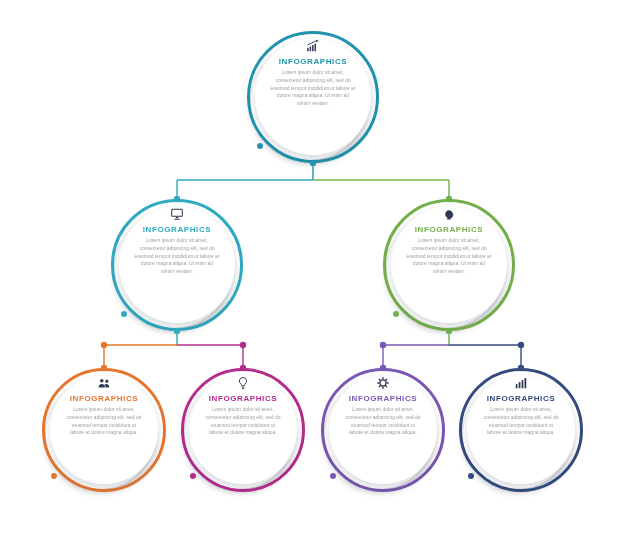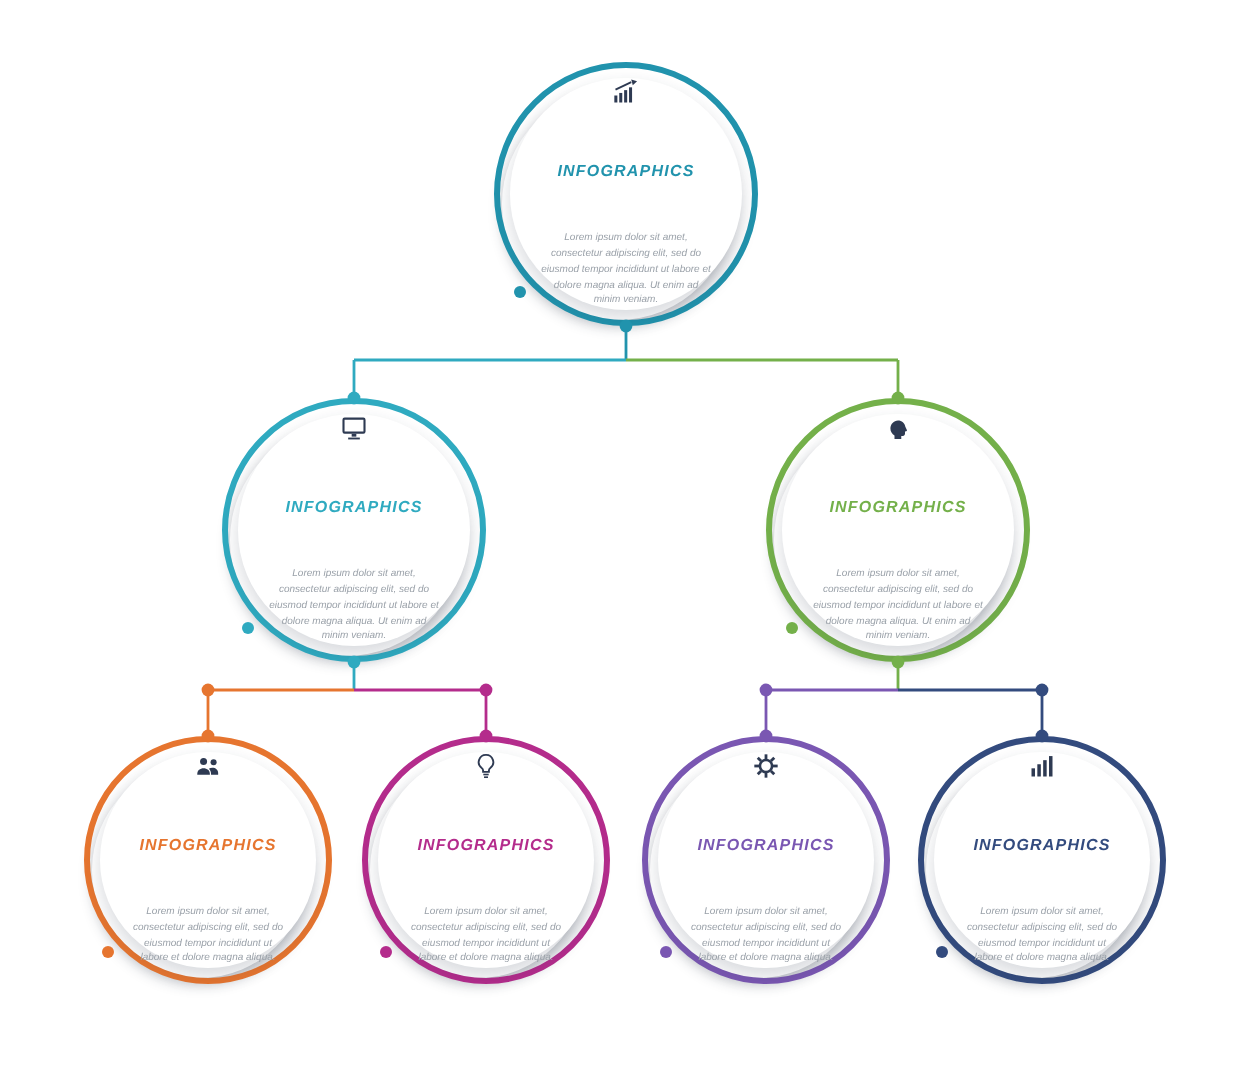--- a/index.html
+++ b/index.html
@@ -12,22 +12,22 @@
 
   .node { position:absolute; border-radius:50%; z-index:2; }
   .node.lg { width:132px; height:132px; }
   .node.sm { width:124px; height:124px; }
   .node .ring { position:absolute; inset:0; border:3px solid var(--c); border-radius:50%; display:block; }
   
   .node::before { content:""; position:absolute; inset:8px; border-radius:50%; background:#ffffff;
                   transform:translate(-4px,5px); box-shadow:0 3px 7px rgba(35,45,65,.28); }
   .node .inner { position:absolute; inset:8px; border-radius:50%; background:#ffffff;
                  box-shadow:0 4px 9px rgba(35,45,65,.18);
-                 display:flex; flex-direction:column; align-items:center; justify-content:space-between;
-                 text-align:center; padding:0 15px;font-style:italic; }
+                 display:flex; flex-direction:column; align-items:center; justify-content:flex-start;
+                 text-align:center; padding:0 15px; }
   .node .icon { width:14px; height:14px; margin-bottom:4px; flex:0 0 auto; }
   .node .title { font-size:8px; font-weight:bold; letter-spacing:.6px; color:var(--c); margin-bottom:3px; white-space:nowrap; }
   .node .body { font-size:5px; line-height:1.55; color:#9aa1a9; }
   .arc-dot { position:absolute; width:6px; height:6px; border-radius:50%; background:var(--c);
              left:10%; top:87%; transform:translate(-50%,-50%); }
 
   .teal    { --c:#2193AD; }
   .teal2   { --c:#2FAAC0; }
   .green   { --c:#74B04A; }
   .orange  { --c:#E6752F; }

